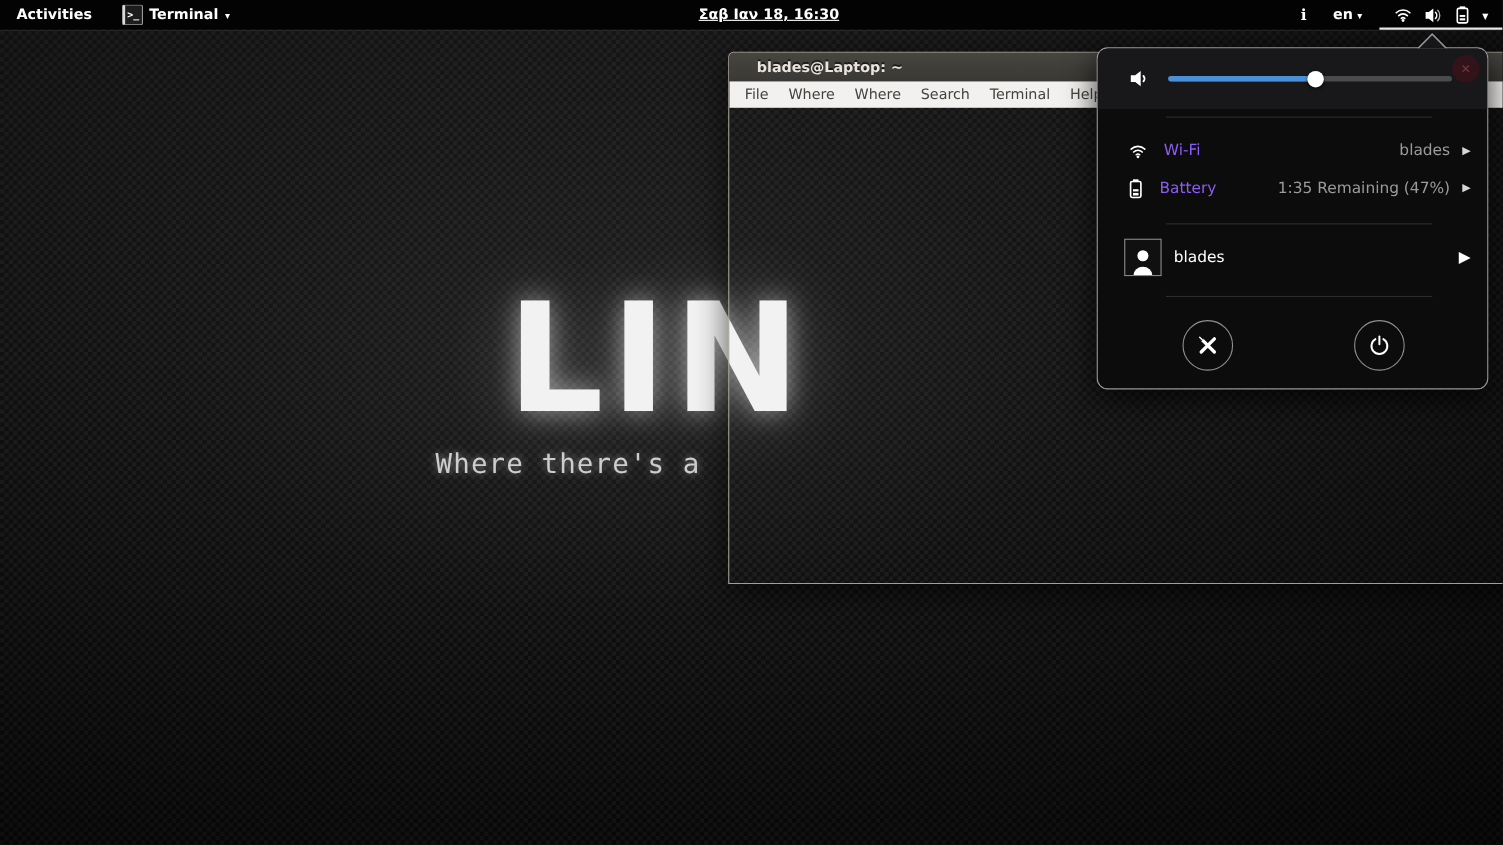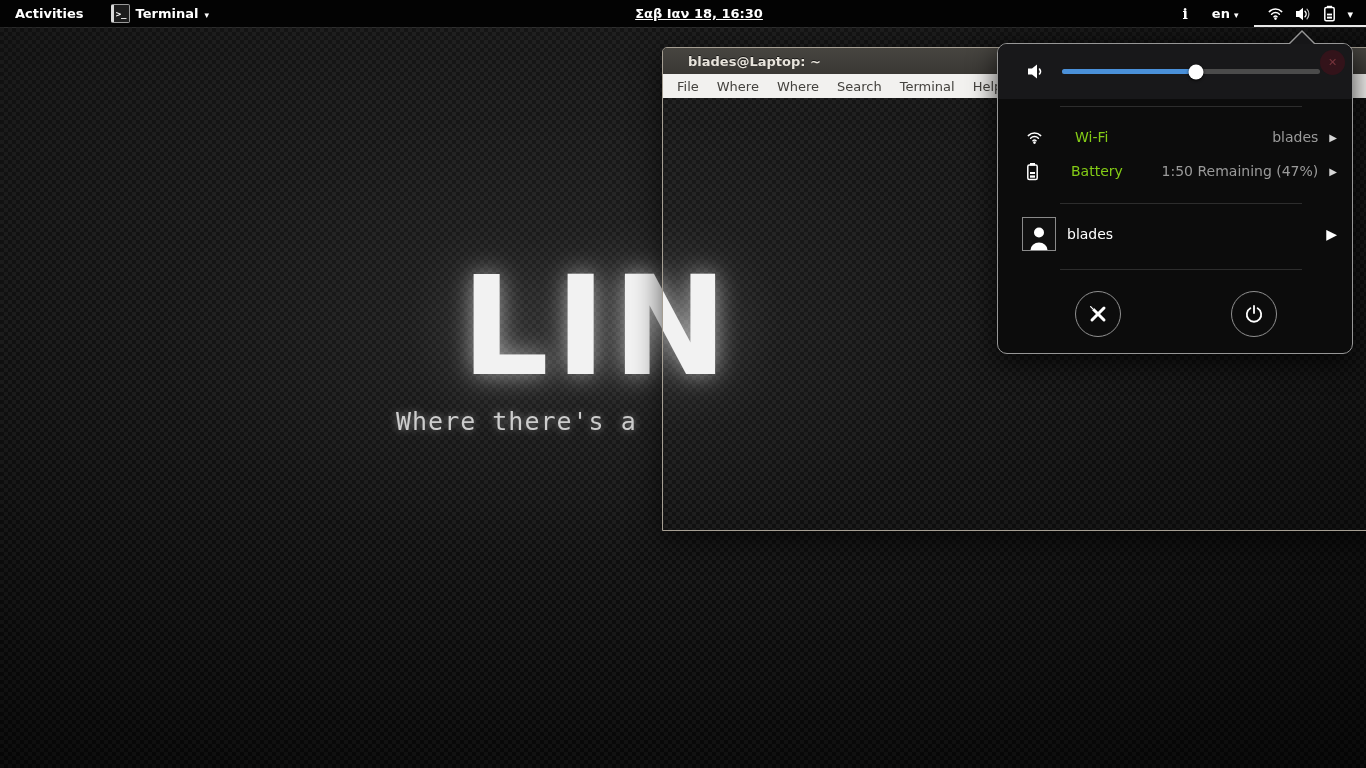--- a/index.html
+++ b/index.html
@@ -128,21 +128,21 @@
     display:flex;align-items:center;justify-content:center;
   }
   .sep{position:absolute;left:62px;right:50px;height:1px;background:#2d2d2d;}
   .sep1{top:62px;}.sep2{top:159px;}.sep3{top:225px;}
   .mrow{
     position:absolute;left:0;right:0;height:34px;
     display:flex;align-items:center;padding:0 15px 0 28px;box-sizing:border-box;
   }
   .row-wifi{top:76px;}
   .row-battery{top:110px;}
-  .mrow .rlabel{margin-left:32px;color:#84cc16;}
+  .mrow .rlabel{margin-left:15px;color:#8b5cf6;}
   .mrow .rstatus{margin-left:auto;color:#9b9b9b;}
   .mrow .rarrow{margin-left:11px;font-size:10px;color:#d6d6d6;}
   .row-user{position:absolute;top:167px;left:0;right:0;height:46px;display:flex;align-items:center;padding:0 15px 0 24px;box-sizing:border-box;}
   .avatar{
     width:34px;height:34px;border:1px solid #8a8a8a;background:#101010;
     display:flex;align-items:flex-end;justify-content:center;box-sizing:border-box;
   }
   .row-user .rlabel{margin-left:11px;}
   .round-btn{
     position:absolute;top:247px;width:46px;height:46px;border:1px solid #909090;border-radius:50%;
@@ -203,21 +203,21 @@
   </div>
 
   <div class="mrow row-battery">
     <svg width="13" height="19" viewBox="0 0 13 19">
       <rect x="4" y="1" width="5" height="2.5" fill="#fff"></rect>
       <rect x="1.8" y="3" width="9.4" height="14.5" rx="1.5" fill="none" stroke="#fff" stroke-width="1.5"></rect>
       <rect x="4" y="10" width="5" height="2" fill="#fff"></rect>
       <rect x="4" y="13.4" width="5" height="2.3" fill="#fff"></rect>
     </svg>
     <span class="rlabel">Battery</span>
-    <span class="rstatus">1:50 Remaining (47%)</span>
+    <span class="rstatus">1:35 Remaining (47%)</span>
     <span class="rarrow">▶</span>
   </div>
 
   <div class="sep sep2"></div>
 
   <div class="row-user">
     <div class="avatar">
       <svg width="26" height="26" viewBox="0 0 26 26">
         <circle cx="13" cy="8.5" r="5" fill="#fff"></circle>
         <path d="M4.5 26 a8.5 7.5 0 0 1 17 0 z" fill="#fff"></path>

